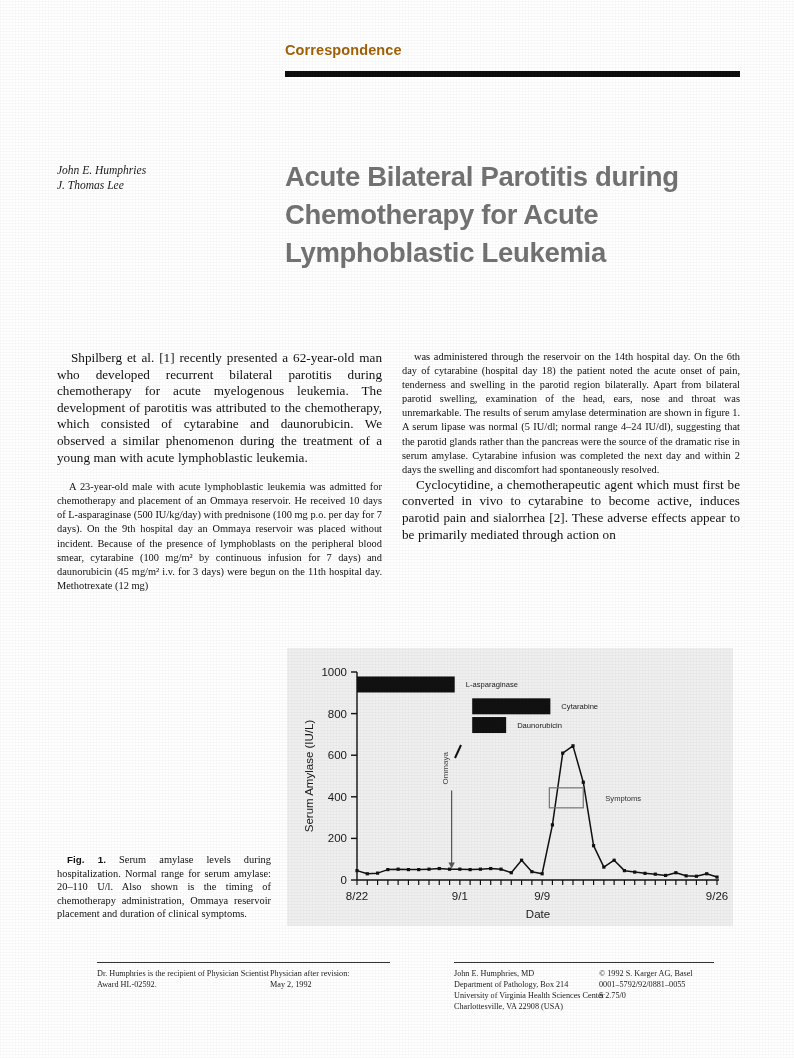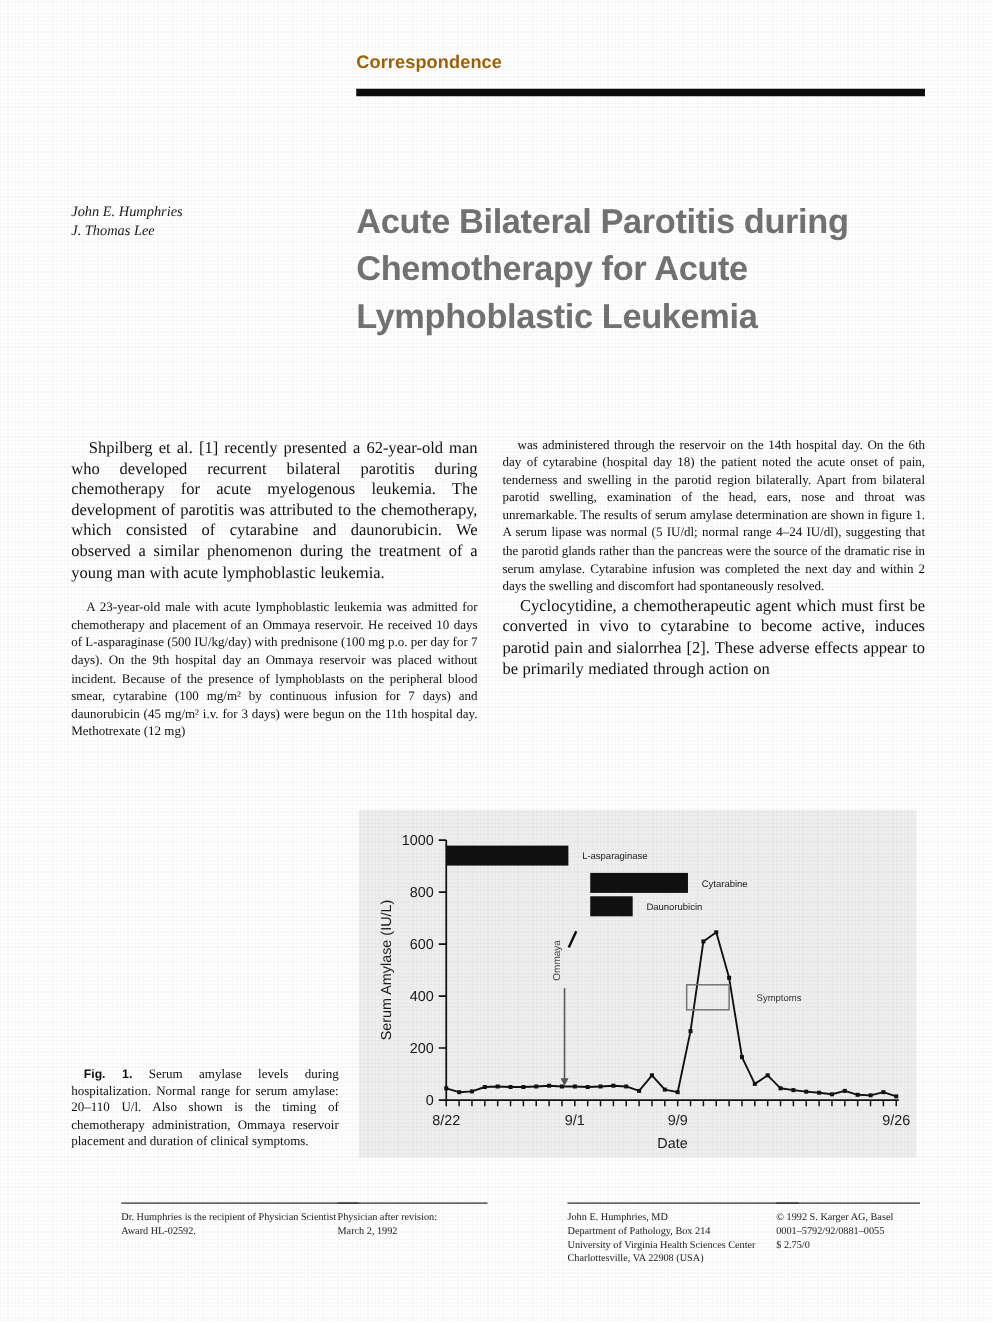--- a/index.html
+++ b/index.html
@@ -136,21 +136,21 @@
     line-height: 11px;
     color: #222;
   }
   .footer-cell .rule {
     border-top: 1px solid #333;
     margin-bottom: 5px;
   }
   #footer-note      { left: 57px;  width: 190px; margin-left: 40px; }
   #footer-accepted  { left: 270px; width: 120px; }
   #footer-address   { left: 425px; width: 185px; margin-left: 29px; }
-  #footer-copyright { left: 621px; width: 115px; }
+  #footer-copyright { left: 599px; width: 115px; }
   .footer-line { white-space: nowrap; }
 
   
   #scan-noise {
     position: absolute;
     inset: 0;
     pointer-events: none;
     opacity: 0.045;
     background-image:
       repeating-linear-gradient(0deg, rgba(0,0,0,.6) 0 1px, transparent 1px 3px),
@@ -317,21 +317,21 @@
 
 <div class="footer-cell" id="footer-note">
   <div class="rule"></div>
   <div class="footer-line">Dr. Humphries is the recipient of Physician Scientist</div>
   <div class="footer-line">Award HL-02592.</div>
 </div>
 
 <div class="footer-cell" id="footer-accepted">
   <div class="rule"></div>
   <div class="footer-line">Physician after revision:</div>
-  <div class="footer-line">March 2, 1992</div>
+  <div class="footer-line">May 2, 1992</div>
 </div>
 
 <div class="footer-cell" id="footer-address">
   <div class="rule"></div>
   <div class="footer-line">John E. Humphries, MD</div>
   <div class="footer-line">Department of Pathology, Box 214</div>
   <div class="footer-line">University of Virginia Health Sciences Center</div>
   <div class="footer-line">Charlottesville, VA 22908 (USA)</div>
 </div>
 

